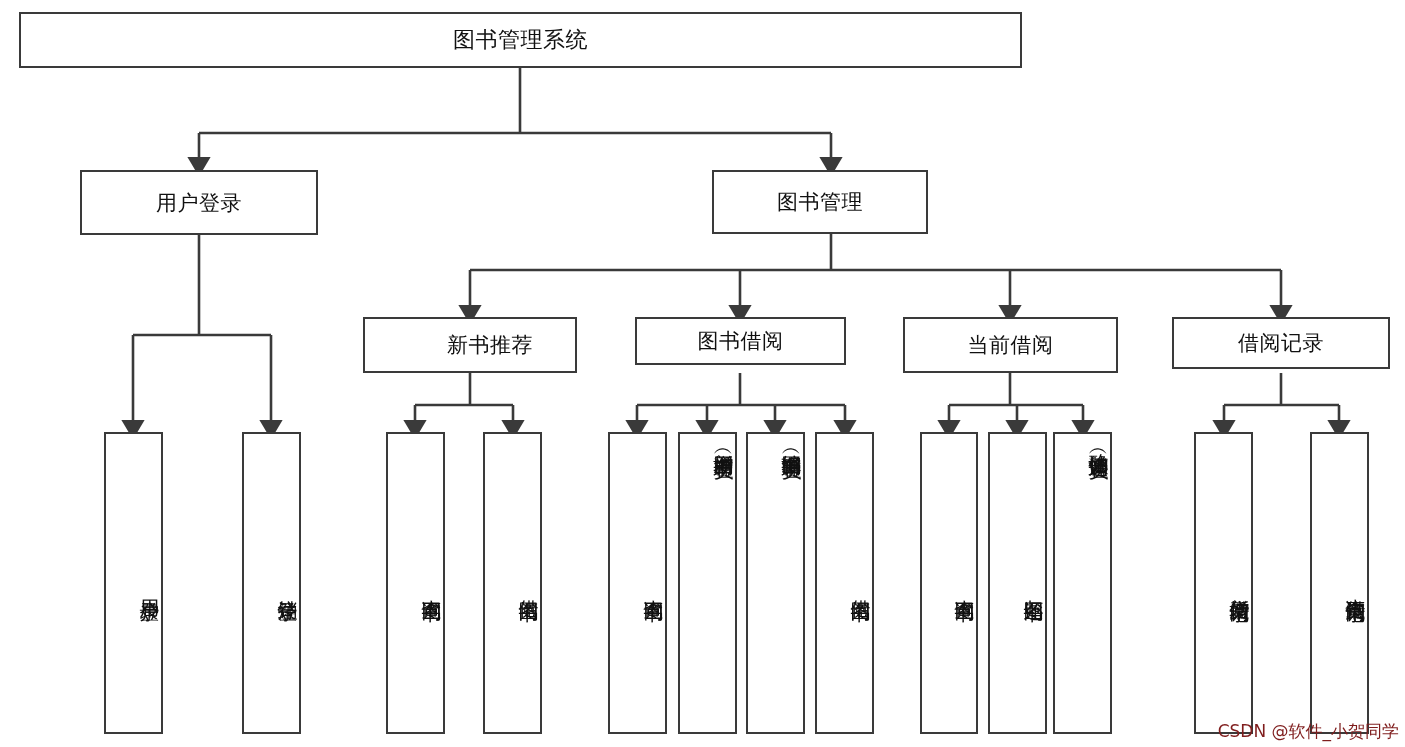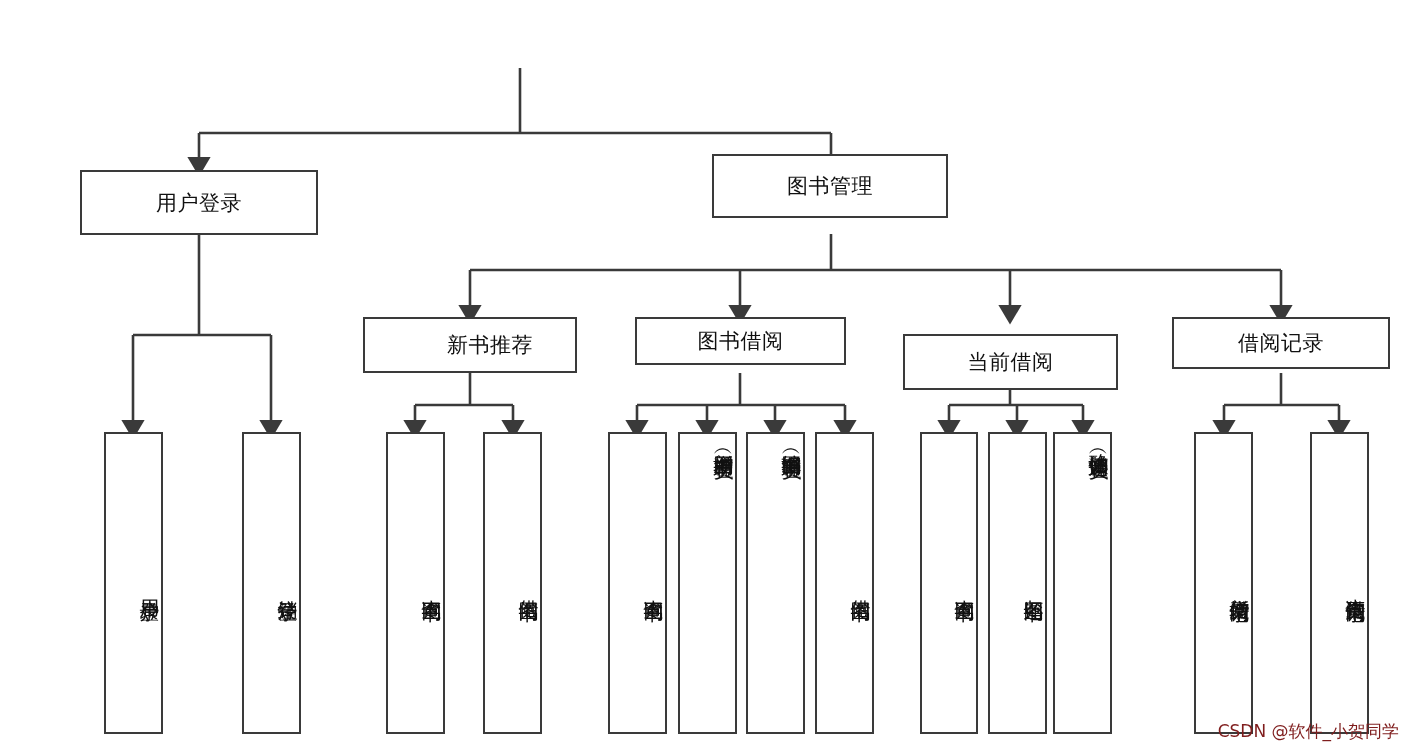--- a/index.html
+++ b/index.html
@@ -113,35 +113,38 @@
       <path d="M1017,405 L1017,423" marker-end="url(#arw)"></path>
       <path d="M1083,405 L1083,423" marker-end="url(#arw)"></path>
 
       <path d="M1281,373 L1281,405"></path>
       <path d="M1224,405 L1339,405"></path>
       <path d="M1224,405 L1224,423" marker-end="url(#arw)"></path>
       <path d="M1339,405 L1339,423" marker-end="url(#arw)"></path>
     </g>
   </svg>
 
+  <div class="node root" style="left:19px; top:12px; width:1003px; height:56px;">
+    <span>图书管理系统</span>
+  </div>
 
   <div class="node" style="left:80px; top:170px; width:238px; height:65px;">
     <span>用户登录</span>
   </div>
-  <div class="node" style="left:712px; top:154px; width:236px; height:64px;">
+  <div class="node" style="left:712px; top:170px; width:216px; height:64px;">
     <span>图书管理</span>
   </div>
 
   <div class="node" style="left:363px; top:317px; width:214px; height:56px;padding-left:40px;">
     <span>新书推荐</span>
   </div>
   <div class="node" style="left:635px; top:317px; width:211px; height:48px;">
     <span>图书借阅</span>
   </div>
-  <div class="node" style="left:903px; top:317px; width:215px; height:56px;margin-top:17px;">
+  <div class="node" style="left:903px; top:317px; width:215px; height:56px;">
     <span>当前借阅</span>
   </div>
   <div class="node" style="left:1172px; top:317px; width:218px; height:52px;">
     <span>借阅记录</span>
   </div>
 
   <div class="node leaf" style="left:104px; top:432px; width:59px; height:302px;">
     <span>用户登录</span>
   </div>
   <div class="node leaf" style="left:242px; top:432px; width:59px; height:302px;">

